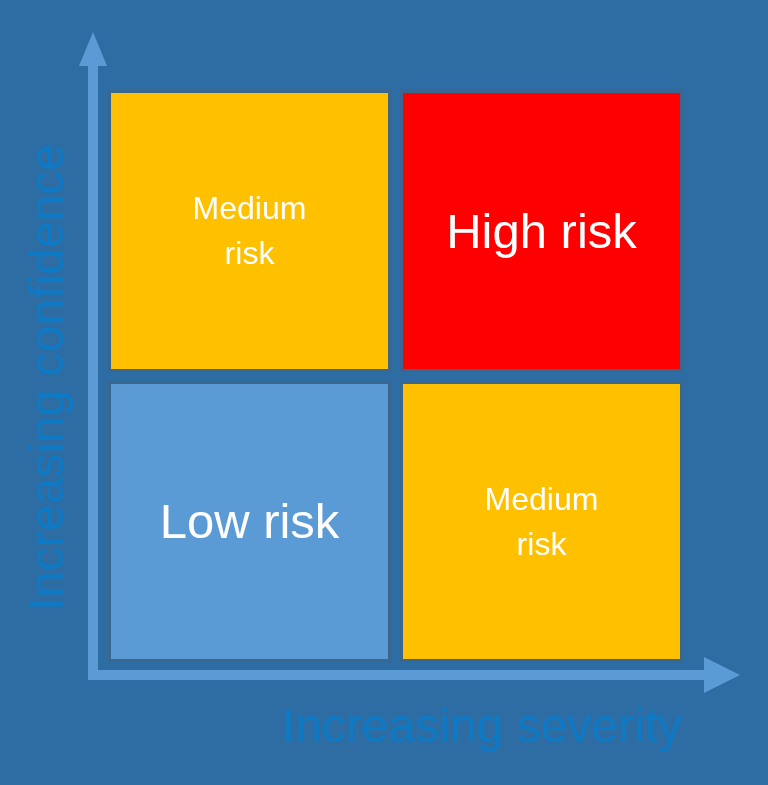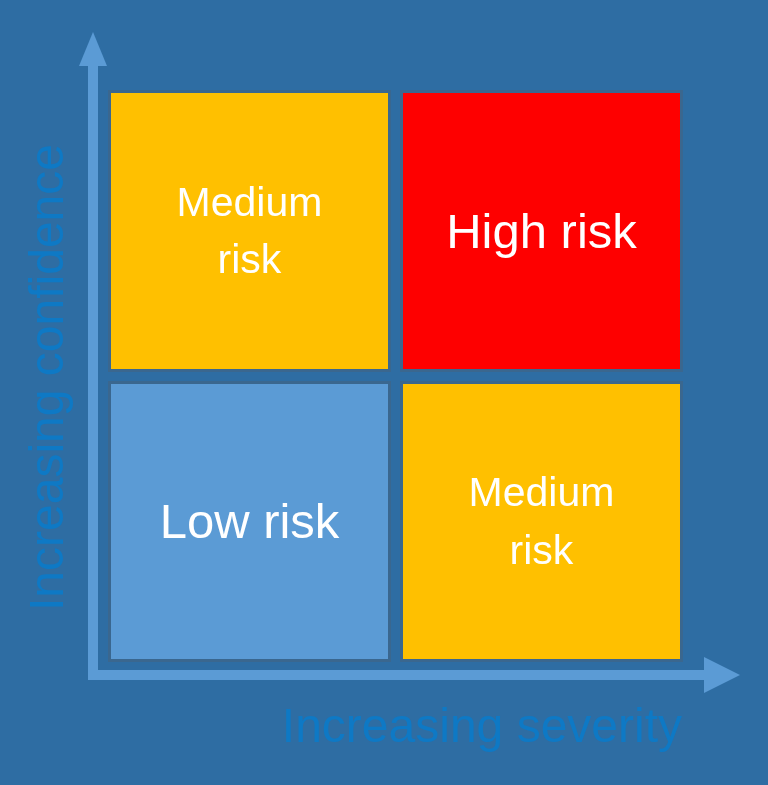--- a/index.html
+++ b/index.html
@@ -73,21 +73,21 @@
     align-items: center;
     justify-content: center;
     color: var(--label-text, #FFFFFF);
     text-align: center;
   }
   .quadrant span { display: block; }
   .q-top-left     { left: 108px; top:  90px; width: 283px; height: 282px; }
   .q-top-right    { left: 400px; top:  90px; width: 283px; height: 282px; }
   .q-bottom-left  { left: 108px; top: 381px; width: 283px; height: 281px; }
   .q-bottom-right { left: 400px; top: 381px; width: 283px; height: 281px; }
-  .two-line  { font-size: 41px; line-height: 1.4; }
+  .two-line  { font-size: 32px; line-height: 1.4; }
   .one-line  { font-size: 49px; line-height: 1.2; }
 </style>
 </head>
 <body>
 
 <div class="stage">
 
   <div class="axis-line y-axis-line"></div>
   <div class="axis-line x-axis-line"></div>
   <div class="y-arrowhead"></div>

